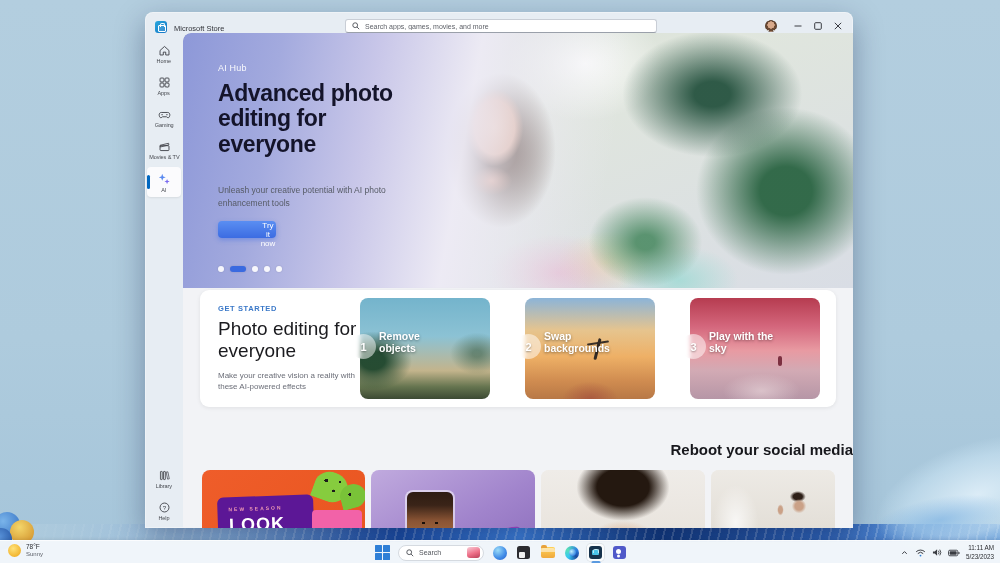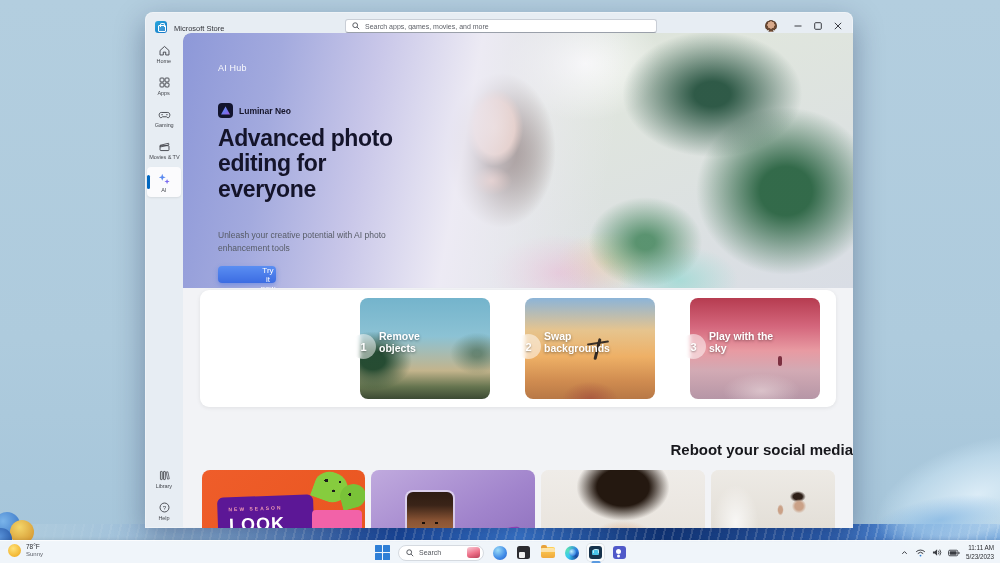--- a/index.html
+++ b/index.html
@@ -347,40 +347,39 @@
         </div>
       </div>
 
       <div class="content">
 
         <div class="hero">
           <div class="hero-photo"></div>
           <div class="hero-overlay"></div>
           <div class="hero-inner">
             <div class="hero-kicker">AI Hub</div>
-            <div class="hero-app">
-              <span class="luminar-logo">
-                  <i></i>
-                </span>
-              <span class="hero-appname">Luminar Neo</span>
-            </div>
             <div class="hero-headline">Advanced photo editing for everyone</div>
             <div class="hero-desc">Unleash your creative potential with AI photo enhancement tools</div>
             <button class="hero-cta">Try it now</button>
             <div class="hero-dots">
               <span class="dot"></span>
               <span class="dot active"></span>
               <span class="dot"></span>
               <span class="dot"></span>
               <span class="dot"></span>
             </div>
           </div>
         </div>
 
         <div class="panel">
+          <div class="panel-text">
+            <div class="panel-eyebrow">GET STARTED</div>
+            <div class="panel-title">Photo editing for everyone</div>
+            <div class="panel-desc">Make your creative vision a reality with these AI-powered effects</div>
+          </div>
 
           <div class="gs-card gs-card-1">
             <div class="img"></div>
             <div class="gs-num">1</div>
             <div class="gs-label">Remove objects</div>
           </div>
 
           <div class="gs-card gs-card-2">
             <div class="img">
                 <div class="pose"></div>

